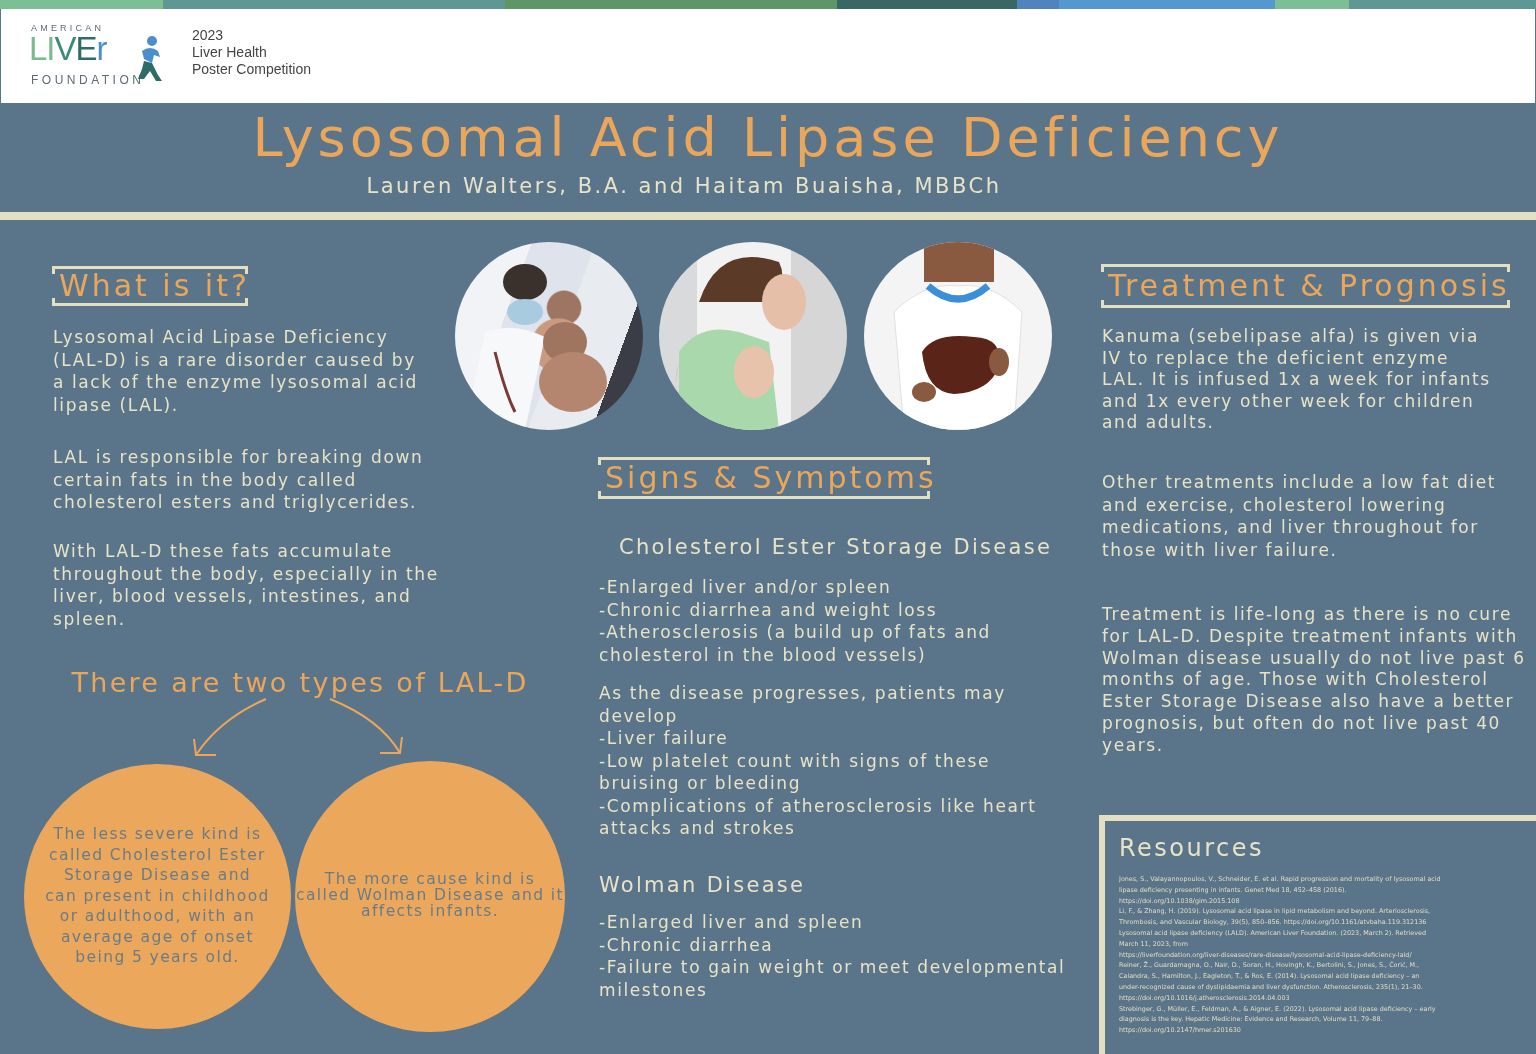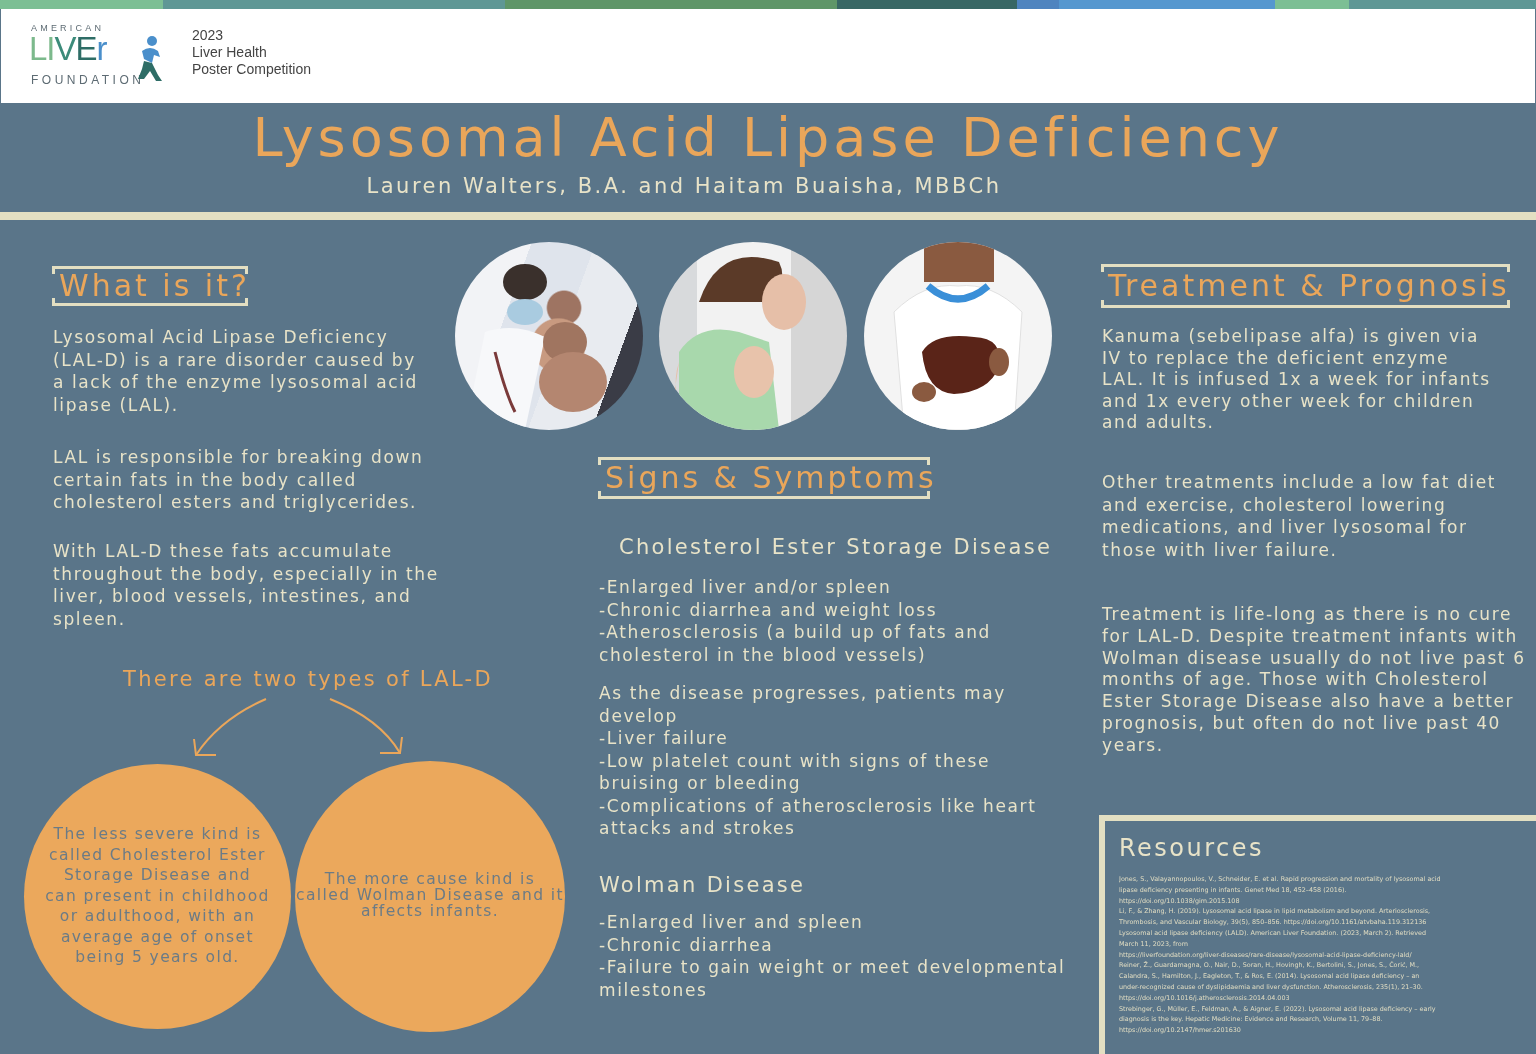--- a/index.html
+++ b/index.html
@@ -50,21 +50,21 @@
   .sec-head .tl { left: -3px; top: -3px; }
   .sec-head .tr { right: -3px; top: -3px; }
   .sec-head .bl { left: -3px; bottom: -3px; }
   .sec-head .br { right: -3px; bottom: -3px; }
 
   .para { position: absolute; font-size: 17px; line-height: 22.5px; letter-spacing: 1.6px; color: #e8e3c8; }
   .para div { white-space: nowrap; }
 
   .subhead { position: absolute; font-size: 21px; letter-spacing: 2.3px; color: #e8e3c8; white-space: nowrap; }
 
-  .types-label { position: absolute; left: 8px; top: 667px; width: 600px; text-align: center; font-size: 21px; color: #eaa65a; letter-spacing: 2.3px; white-space: nowrap; }
+  .types-label { position: absolute; left: 0; top: 667px; width: 600px; text-align: center; font-size: 27px; color: #eaa65a; letter-spacing: 2.3px; white-space: nowrap; }
 
   .bubble {
     position: absolute; background: #eba85c; border-radius: 50%;
     color: #6b7b86; font-size: 15.5px; letter-spacing: 1.4px; line-height: 20.5px;
     display: flex; flex-direction: column; align-items: center; text-align: center;
   }
   .bubble div { white-space: nowrap; }
 
   .photo { position: absolute; border-radius: 50%; overflow: hidden; }
 
@@ -221,21 +221,21 @@
 <div class="para" style="left:1102px; top:326px; line-height:21.5px;">
   <div>Kanuma (sebelipase alfa) is given via</div>
   <div>IV to replace the deficient enzyme</div>
   <div>LAL. It is infused 1x a week for infants</div>
   <div>and 1x every other week for children</div>
   <div>and adults.</div>
 </div>
 <div class="para" style="left:1102px; top:471px;">
   <div>Other treatments include a low fat diet</div>
   <div>and exercise, cholesterol lowering</div>
-  <div>medications, and liver lysosomal for</div>
+  <div>medications, and liver throughout for</div>
   <div>those with liver failure.</div>
 </div>
 <div class="para" style="left:1102px; top:604px; line-height:21.8px;">
   <div>Treatment is life-long as there is no cure</div>
   <div>for LAL-D. Despite treatment infants with</div>
   <div>Wolman disease usually do not live past 6</div>
   <div>months of age. Those with Cholesterol</div>
   <div>Ester Storage Disease also have a better</div>
   <div>prognosis, but often do not live past 40</div>
   <div>years.</div>

